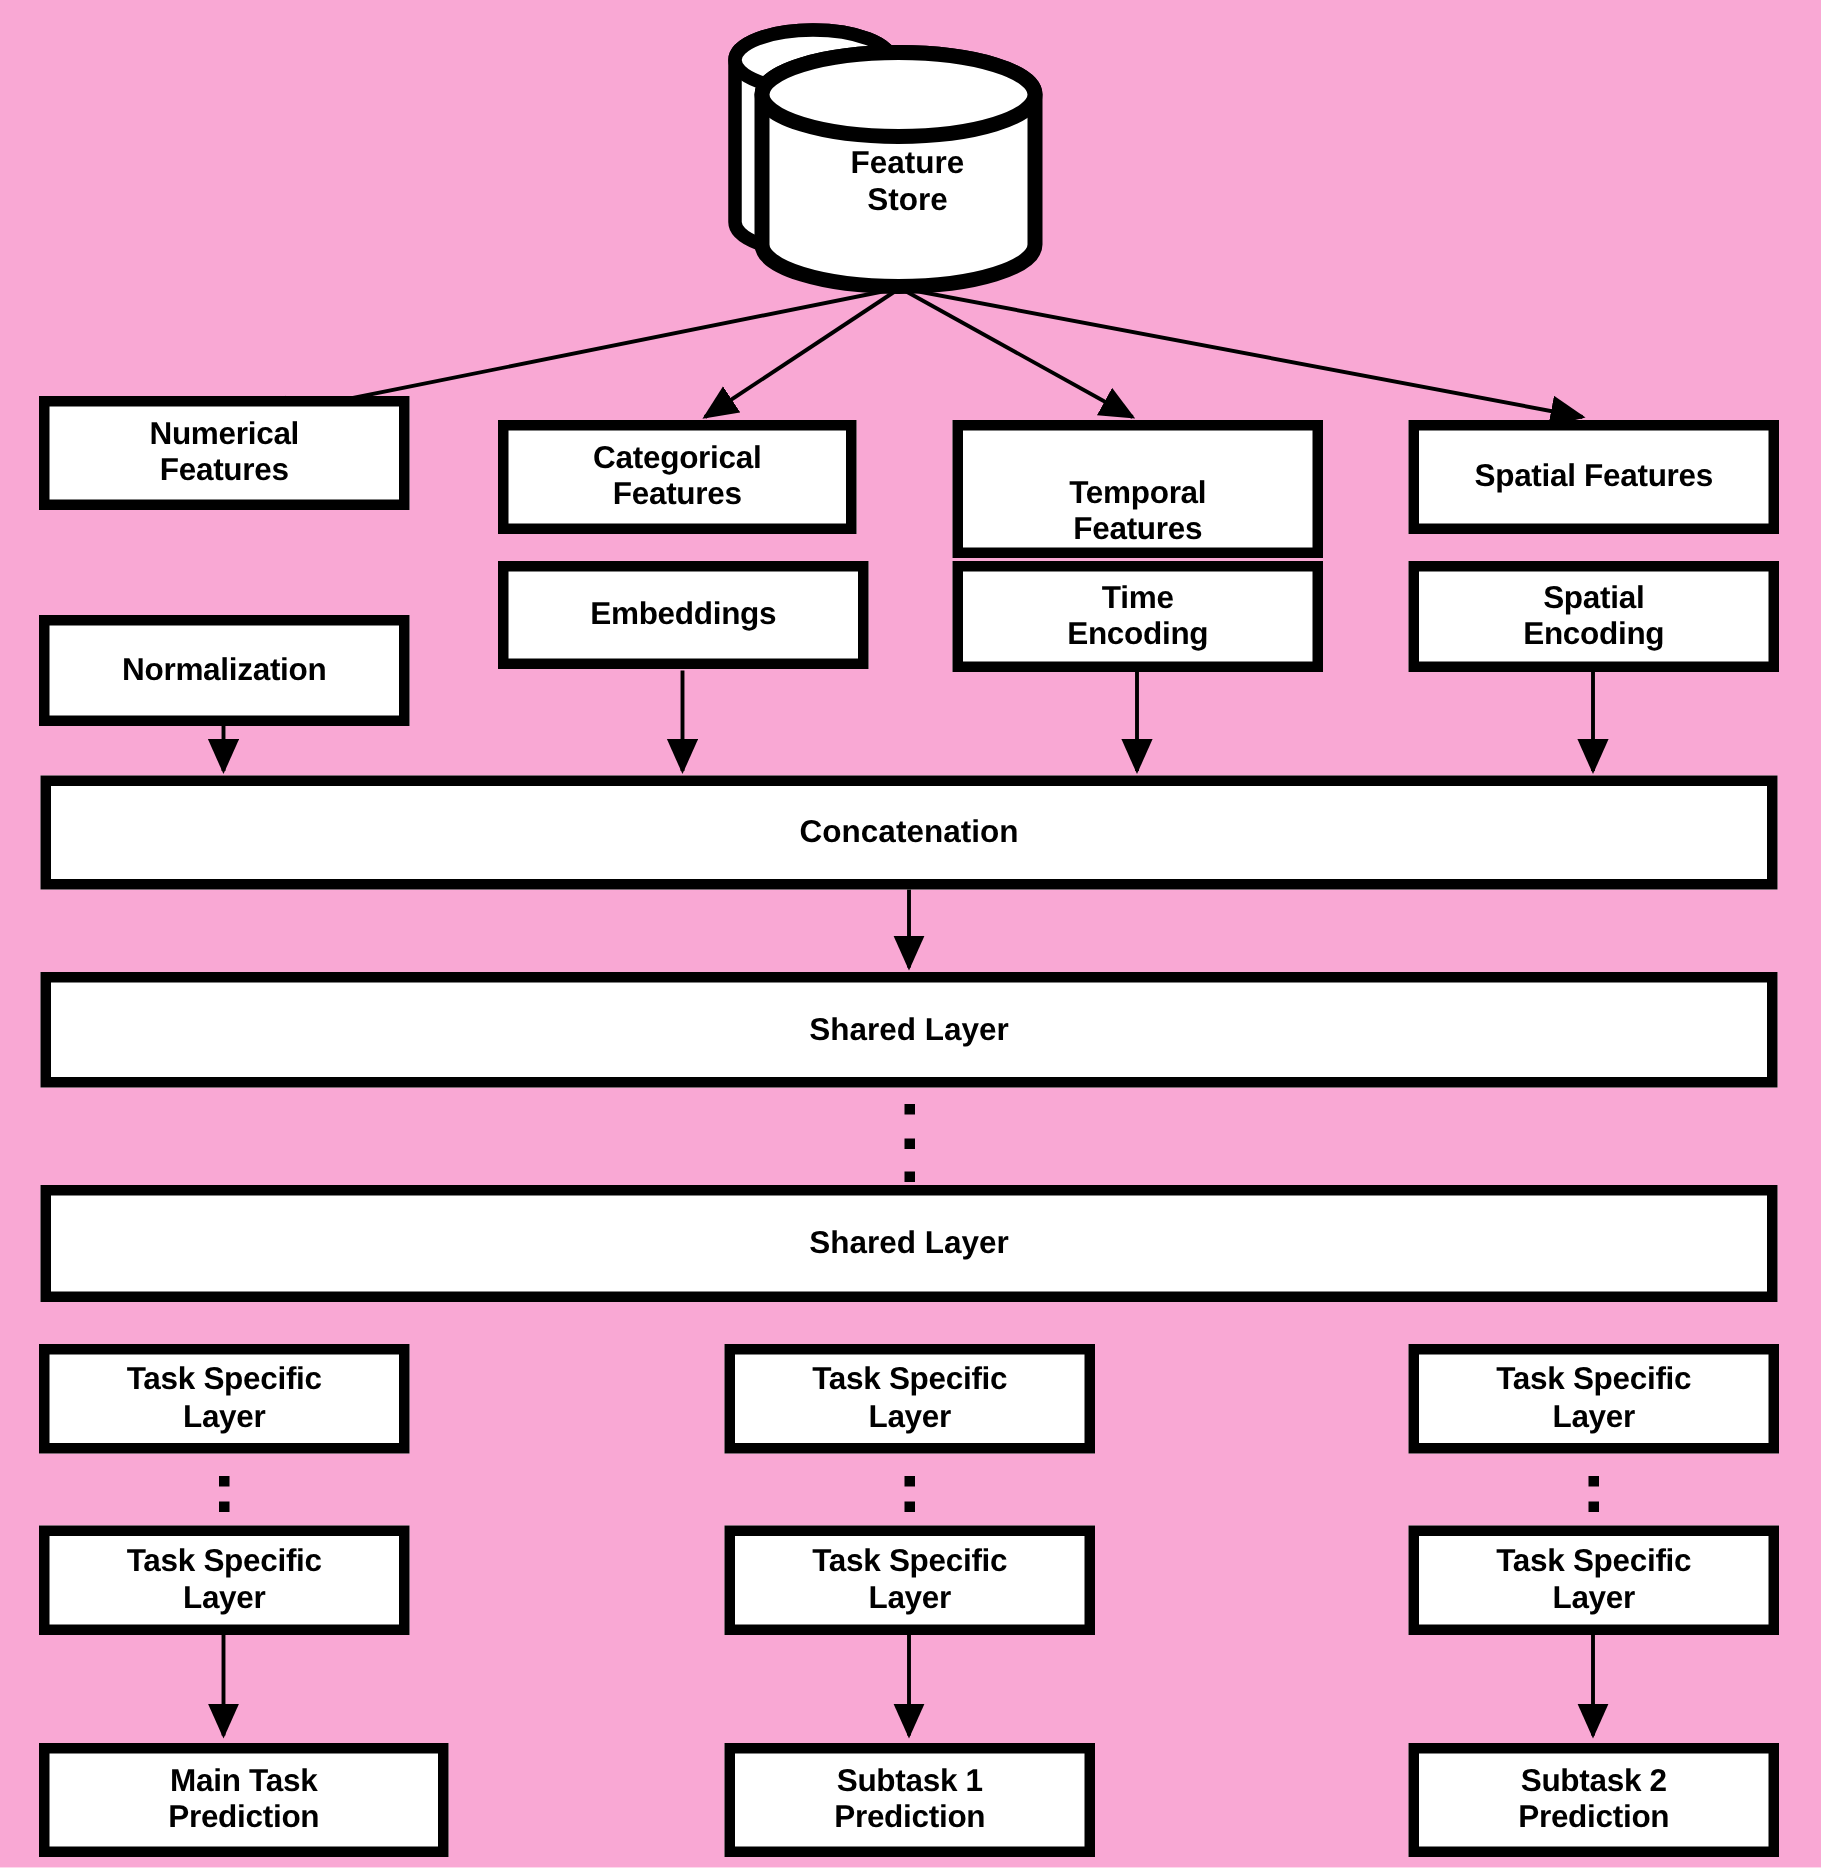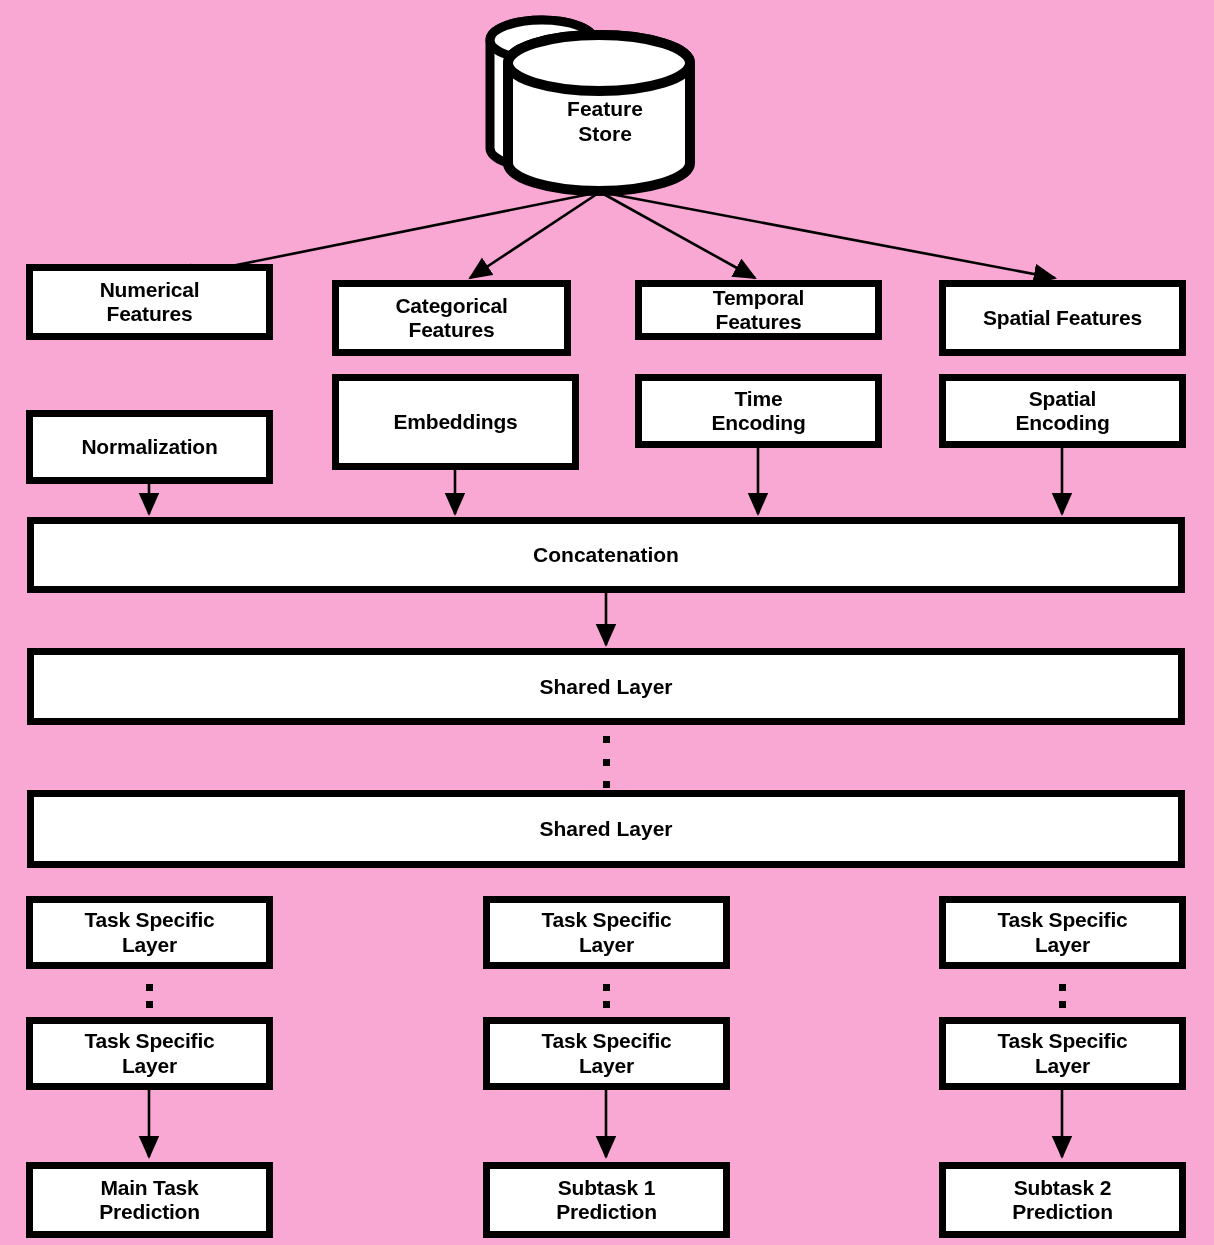--- a/index.html
+++ b/index.html
@@ -141,32 +141,32 @@
   </svg>
 
   <div class="node f-21" style="left:26px;  top:264px; width:247px; height:76px;">
     <span class="lbl">Numerical
 Features</span>
   </div>
   <div class="node f-21" style="left:332px; top:280px; width:239px; height:76px;">
     <span class="lbl">Categorical
 Features</span>
   </div>
-  <div class="node f-21" style="left:635px; top:280px; width:247px; height:60px;">
+  <div class="node f-21" style="left:635px; top:280px; width:247px; height:92px;align-items:flex-end;">
     <span class="lbl">Temporal
 Features</span>
   </div>
   <div class="node f-21" style="left:939px; top:280px; width:247px; height:76px;">
     <span class="lbl">Spatial Features</span>
   </div>
 
   <div class="node f-21" style="left:26px;  top:374px; width:247px; height:74px;margin-top:36px;">
     <span class="lbl">Normalization</span>
   </div>
-  <div class="node f-21" style="left:332px; top:374px; width:247px; height:96px;">
+  <div class="node f-21" style="left:332px; top:374px; width:247px; height:72px;">
     <span class="lbl">Embeddings</span>
   </div>
   <div class="node f-21" style="left:635px; top:374px; width:247px; height:74px;">
     <span class="lbl">Time
 Encoding</span>
   </div>
   <div class="node f-21" style="left:939px; top:374px; width:247px; height:74px;">
     <span class="lbl">Spatial
 Encoding</span>
   </div>
@@ -194,21 +194,21 @@
 Layer</span>
   </div>
   <div class="vdots" style="left:145px; top:984px; width:8px; height:24px;">
     <i></i>
       <i></i>
   </div>
   <div class="node f-21" style="left:26px; top:1017px; width:247px; height:73px;">
     <span class="lbl">Task Specific
 Layer</span>
   </div>
-  <div class="node f-21" style="left:26px; top:1162px; width:247px; height:76px;">
+  <div class="node f-21" style="left:26px; top:1162px; width:273px; height:76px;">
     <span class="lbl">Main Task
 Prediction</span>
   </div>
 
   <div class="node f-21" style="left:483px; top:896px; width:247px; height:73px;">
     <span class="lbl">Task Specific
 Layer</span>
   </div>
   <div class="vdots" style="left:602px; top:984px; width:8px; height:24px;">
     <i></i>

